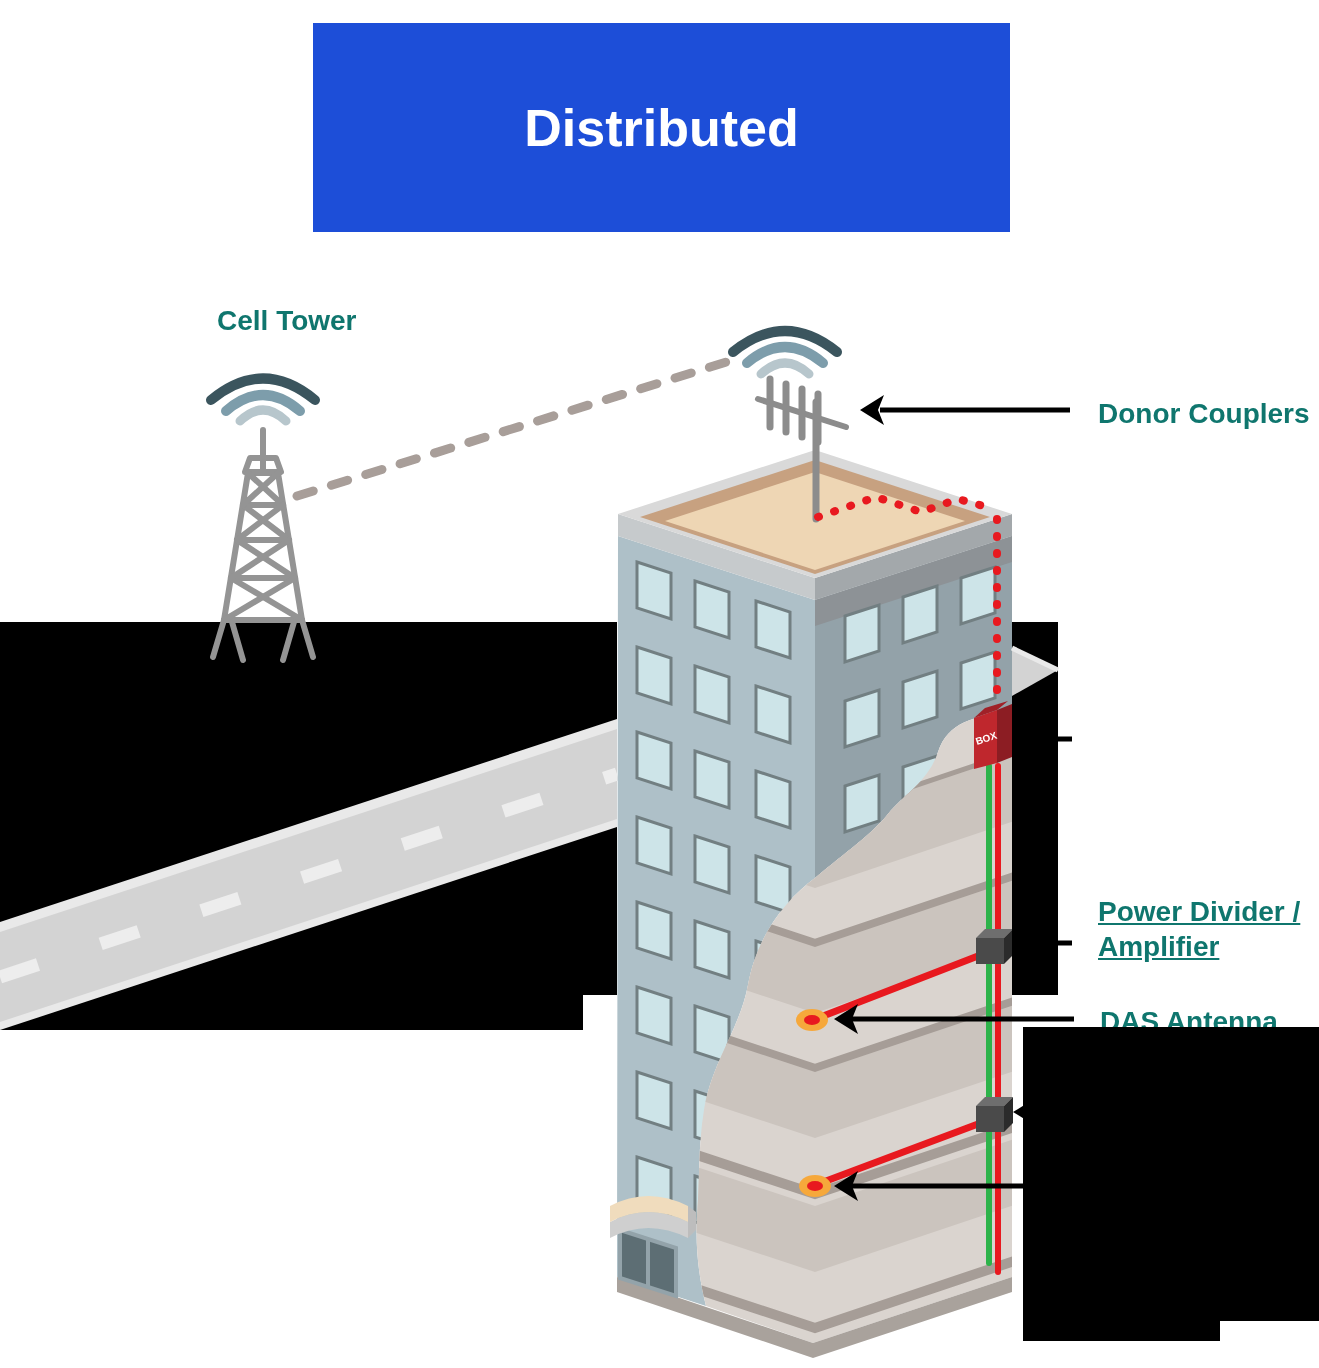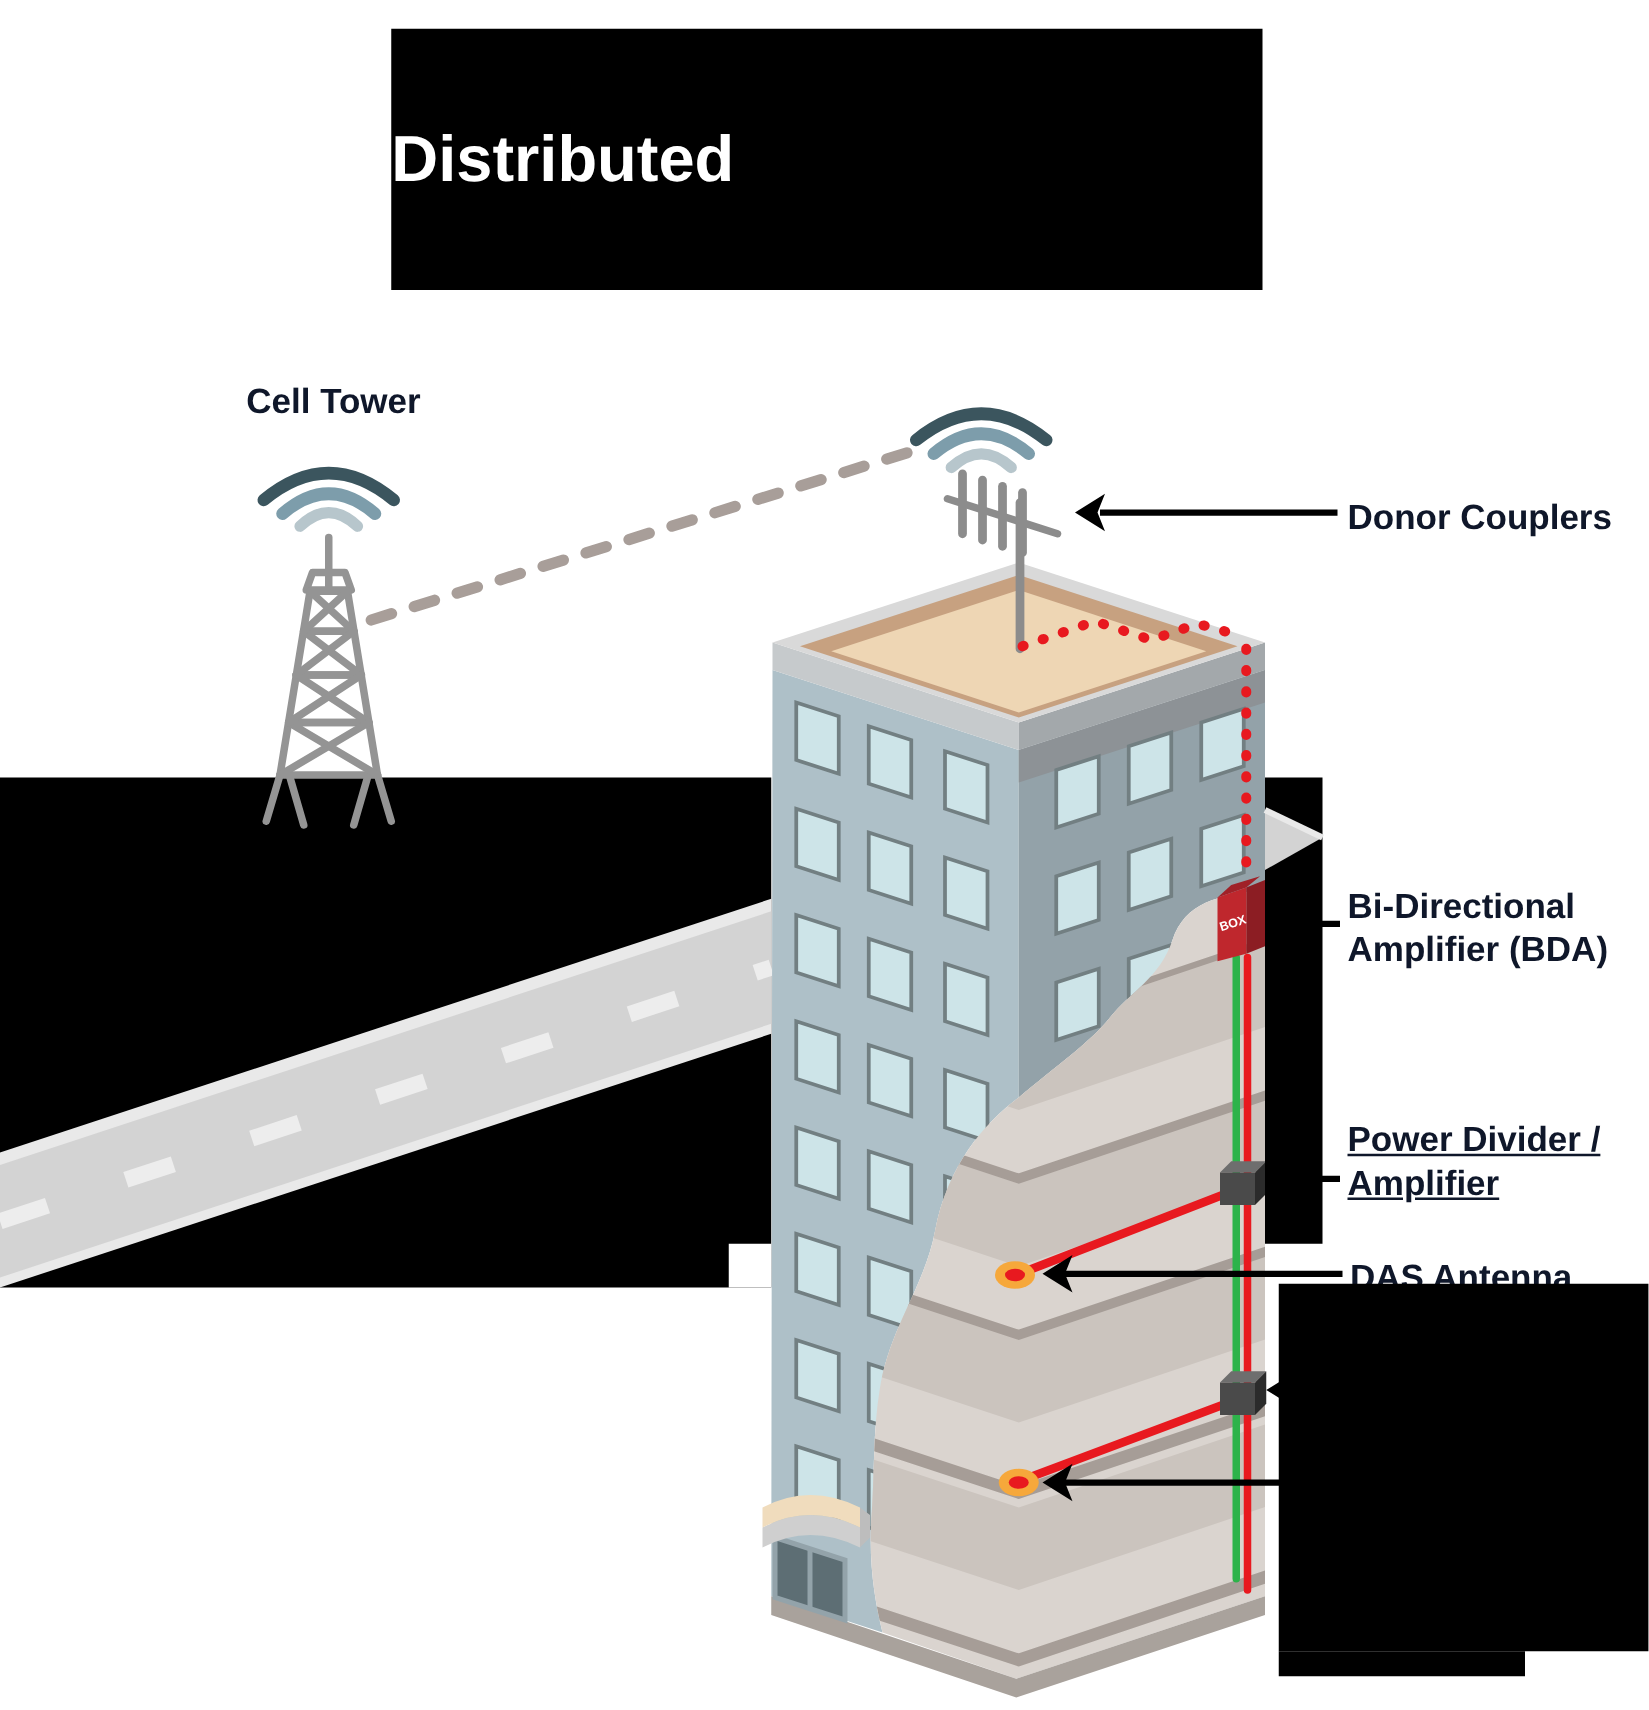--- a/index.html
+++ b/index.html
@@ -3,28 +3,28 @@
 <meta charset="utf-8">
 <style>
   html,body{margin:0;padding:0;background:#ffffff;}
   .stage{
     position:relative;width:1319px;height:1368px;overflow:hidden;background:#ffffff;
     font-family:"Liberation Sans", sans-serif;
   }
   .stage svg{position:absolute;left:0;top:0;z-index:1;}
   .title-box{
     position:absolute;left:313px;top:23px;width:697px;height:209px;
-    background:#000000;display:flex;align-items:center;justify-content:flex-start;
+    background:#1d4ed8;display:flex;align-items:center;justify-content:center;
     z-index:2;
   }
   .title-line{
     color:#ffffff;font-size:52px;font-weight:700;line-height:64px;text-align:center;white-space:nowrap;
   }
   .label{
-    position:absolute;color:#0f172a;font-size:28px;font-weight:700;line-height:35px;white-space:nowrap;z-index:2;
+    position:absolute;color:#0f766e;font-size:28px;font-weight:700;line-height:35px;white-space:nowrap;z-index:2;margin-left:20px;
   }
   .black-overlay{position:absolute;background:#000000;z-index:3;}
 </style>
 </head>
 <body>
 
 <div class="stage">
 
 <svg width="1319" height="1368" viewBox="0 0 1319 1368">
 
@@ -233,24 +233,20 @@
     <line x1="1012" y1="648" x2="1058" y2="670" stroke="#e9e9e9" stroke-width="5"></line>
   </g>
 </svg>
 
   <div class="title-box">
     <div class="title-line">Distributed</div>
   </div>
 
   <div class="label" style="left:197px;top:303px;">Cell Tower</div>
   <div class="label" style="left:1078px;top:396px;">Donor Couplers</div>
-  <div class="label" style="left:1078px;top:707px;">
-    <div>Bi-Directional</div>
-    <div>Amplifier (BDA)</div>
-  </div>
   <div class="label" style="left:1078px;top:894px;text-decoration:underline;">
     <div>Power Divider /</div>
     <div>Amplifier</div>
   </div>
   <div class="label" style="left:1080px;top:1004px;">DAS Antenna</div>
 
   <div class="black-overlay" style="left:1023px;top:1027px;width:296px;height:294px;"></div>
   <div class="black-overlay" style="left:1023px;top:1321px;width:197px;height:20px;"></div>
 
 </div>

